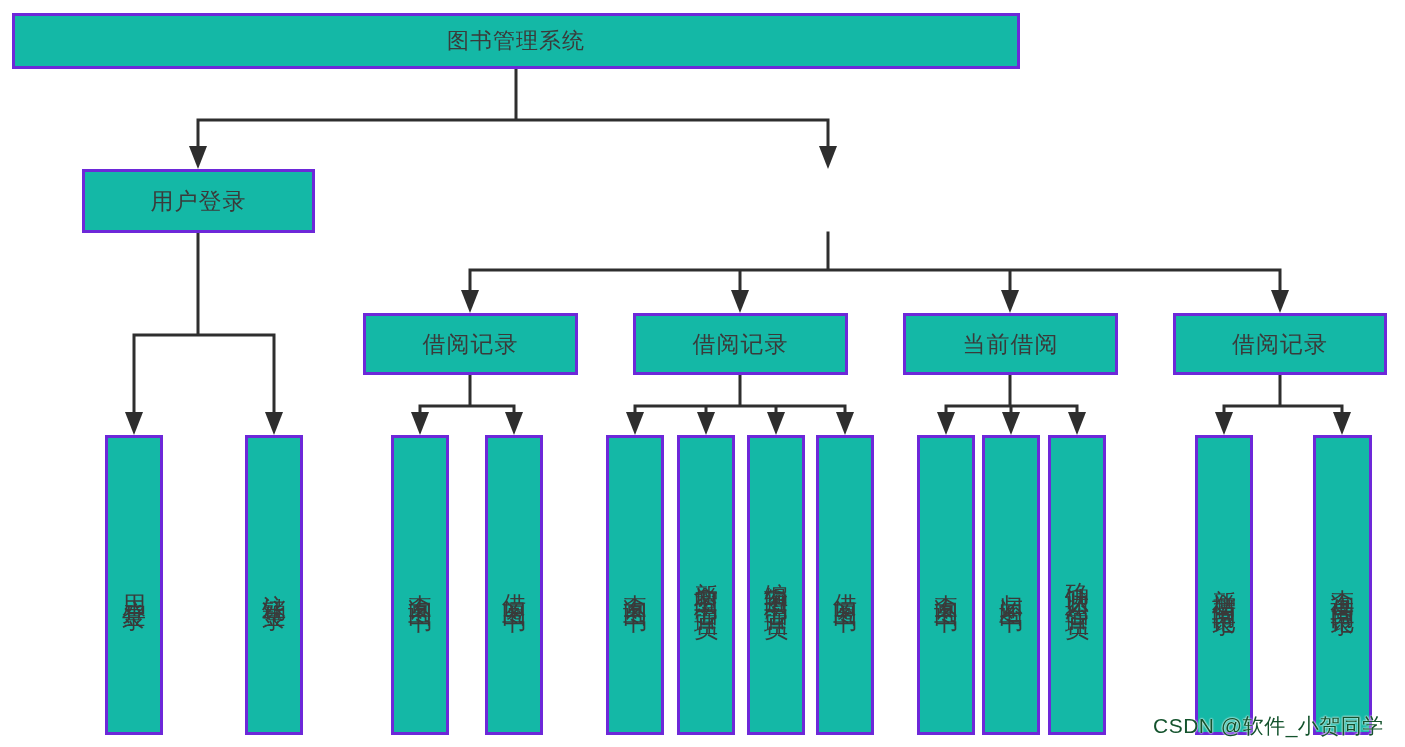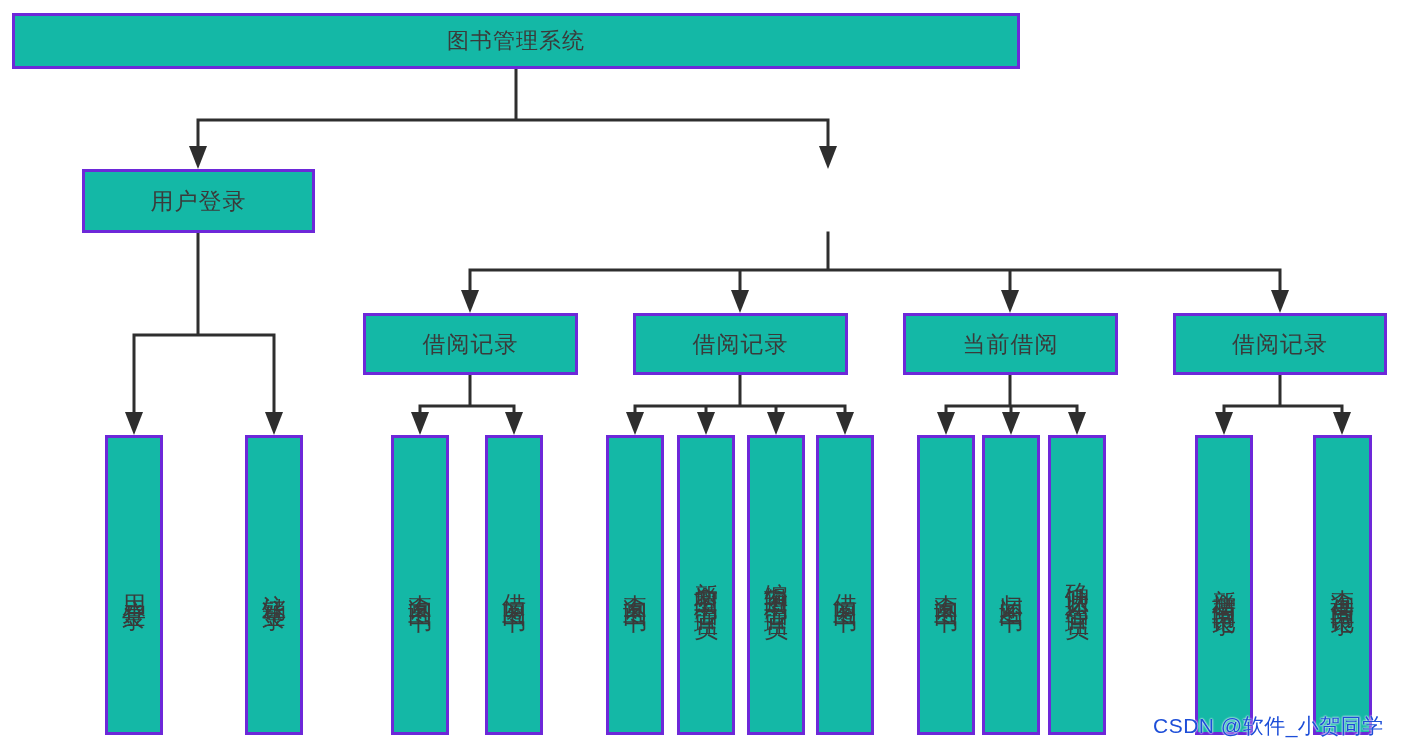--- a/index.html
+++ b/index.html
@@ -34,21 +34,21 @@
     font-size:24px;
     letter-spacing:5px;
     color:#3a3a3a;
     line-height:1;
   }
   #watermark{
     position:absolute;
     left:1153px;top:712px;
     z-index:5;
     font-size:21px;
-    color:#1d4ed8;
+    color:#14532d;
     letter-spacing:0.5px;
     text-shadow:0 0 2px #ffffff,0 0 2px #ffffff;
     white-space:nowrap;
   }
 </style>
 </head>
 <body>
 
 <div id="stage">
 

